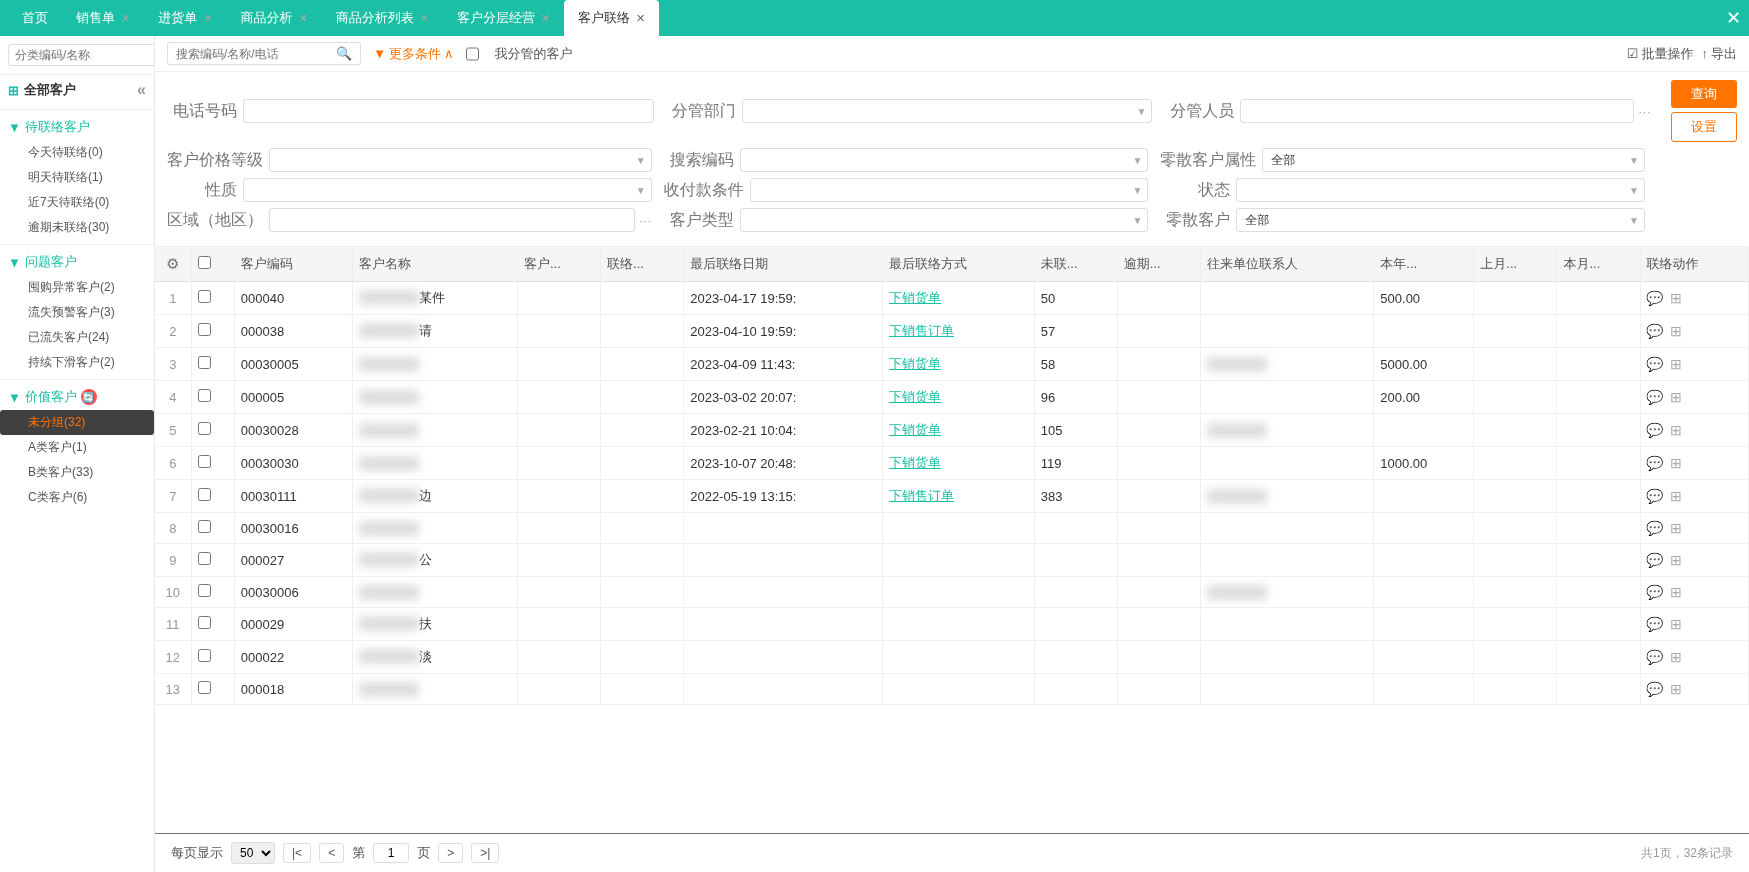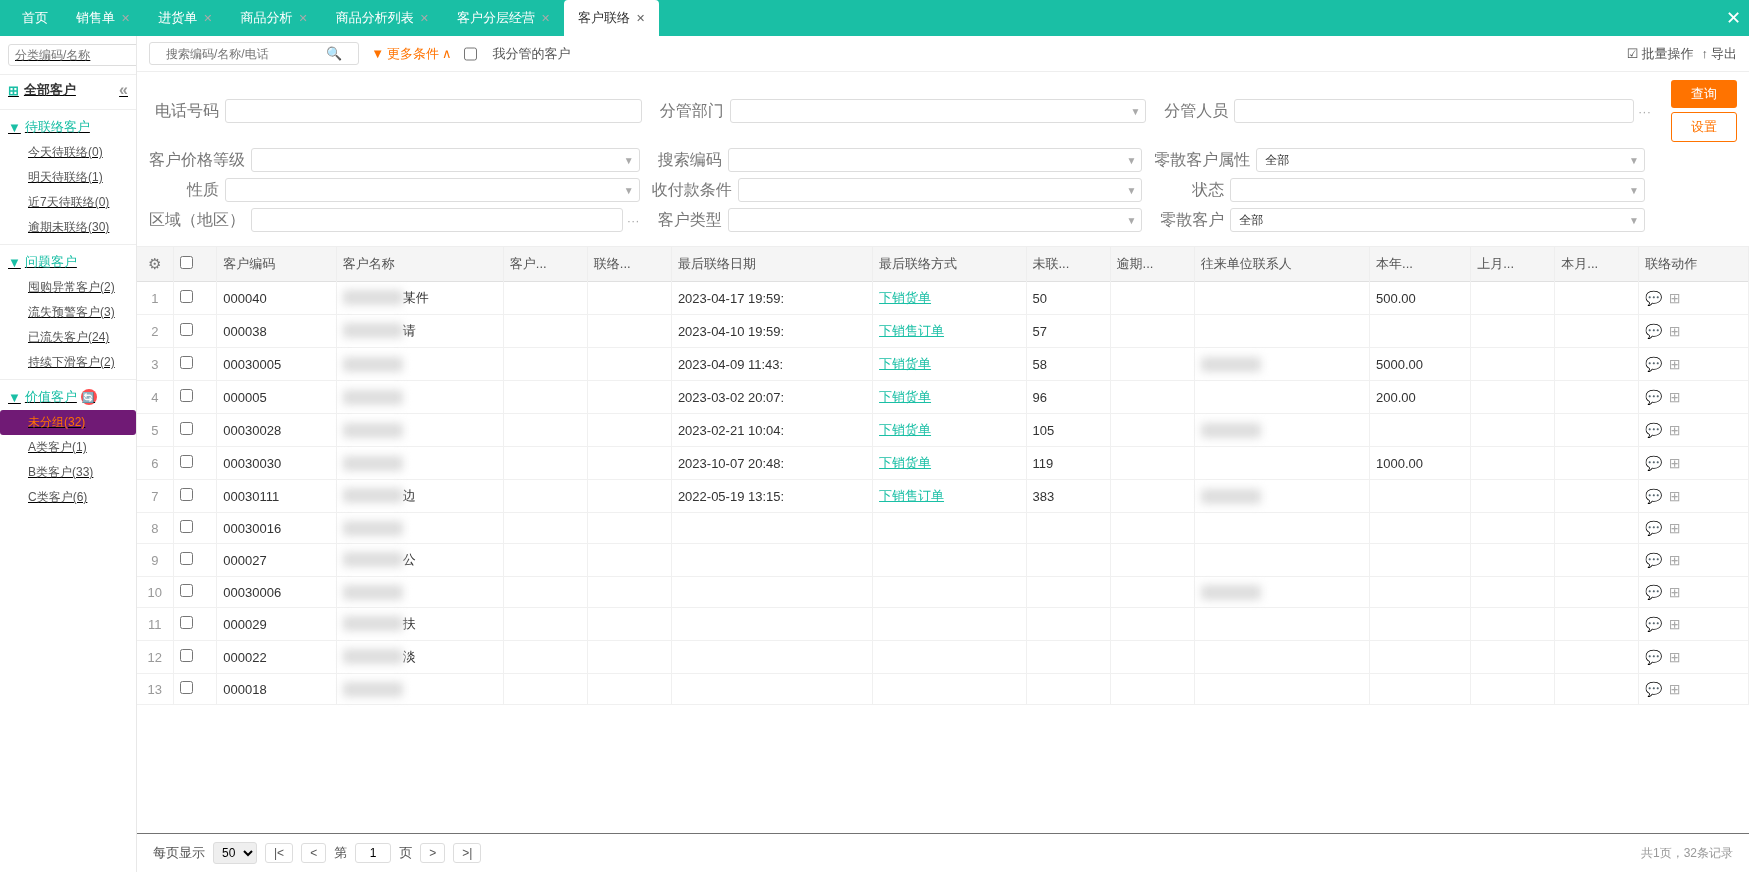--- a/index.html
+++ b/index.html
@@ -43,27 +43,26 @@
     }
 
     
     .main-layout {
       display: flex;
       height: calc(100vh - 36px);
     }
 
     
     .sidebar {
-      width: 137px;
+      width: 155px;
       background: #fff;
       border-right: 1px solid #e8e8e8;
       display: flex;
       flex-direction: column;
       overflow-y: auto;
-      text-decoration: underline;
     }
     .sidebar-search {
       padding: 8px 8px;
       display: flex;
       align-items: center;
       border-bottom: 1px solid #eee;
     }
     .sidebar-search input {
       flex: 1;
       border: 1px solid #ddd;
@@ -100,21 +99,21 @@
     }
     .sidebar-group-title .arrow { margin-right: 4px; }
     .sidebar-item {
       padding: 4px 8px 4px 28px;
       color: #555;
       font-size: 12px;
       cursor: pointer;
       white-space: nowrap;
     }
     .sidebar-item.active {
-      background: #701a75;
+      background: #404040;
       color: #ff7300;
       border-radius: 3px;
     }
     .divider { height: 1px; background: #eee; margin: 4px 0; }
 
     
     .content-area {
       flex: 1;
       display: flex;
       flex-direction: column;
@@ -128,21 +127,21 @@
       display: flex;
       align-items: center;
       border-bottom: 1px solid #eee;
       gap: 12px;
     }
     .filter-search {
       display: flex;
       align-items: center;
       border: 1px solid #ddd;
       border-radius: 3px;
-      padding: 3px 16px;
+      padding: 3px 8px;
       min-width: 180px;
     }
     .filter-search input {
       border: none;
       outline: none;
       font-size: 12px;
       width: 140px;
     }
     .filter-more {
       color: #ff7300;

